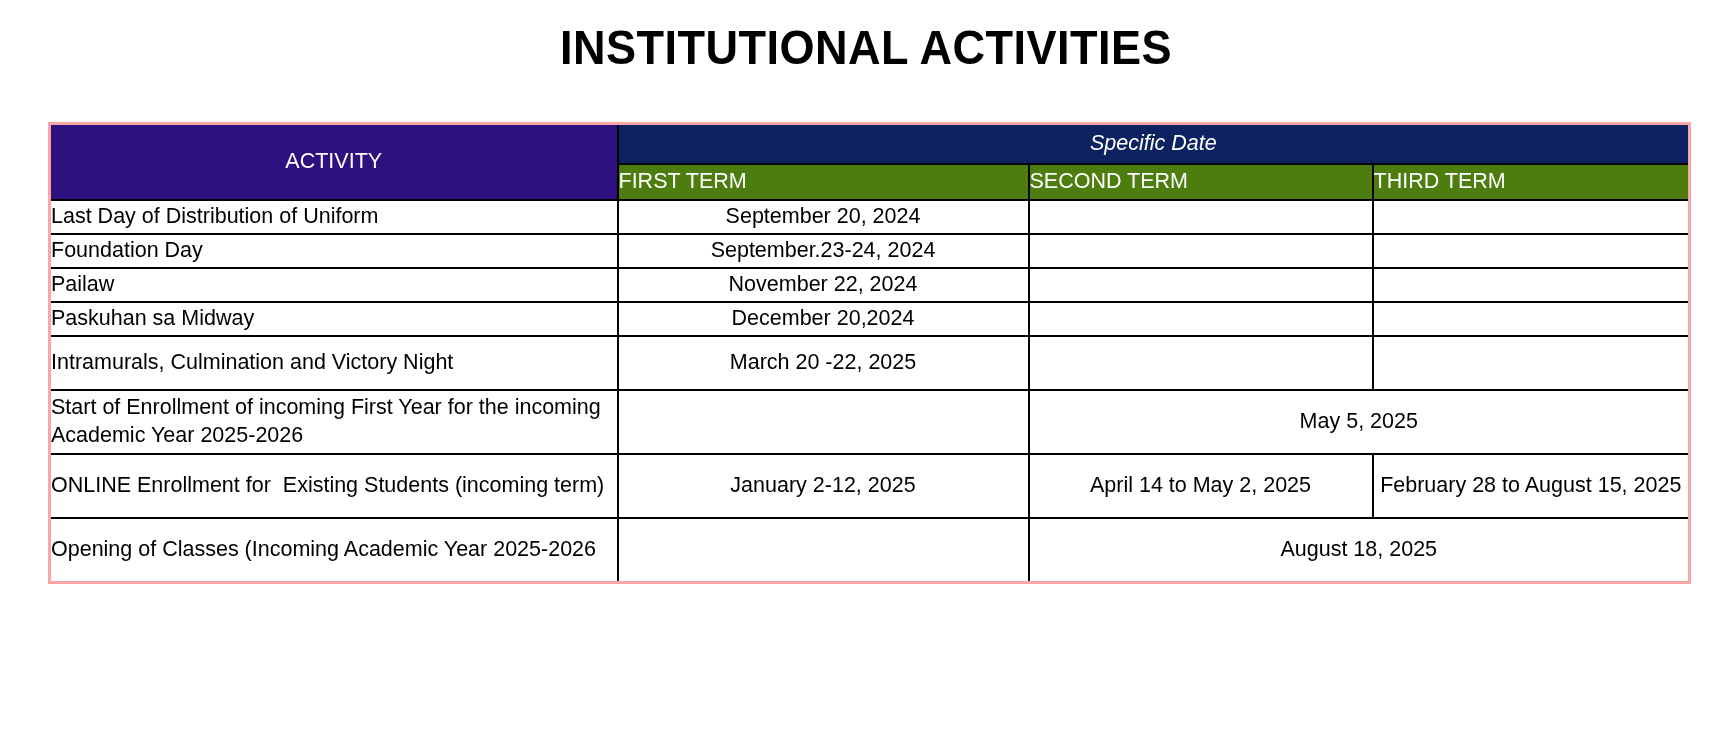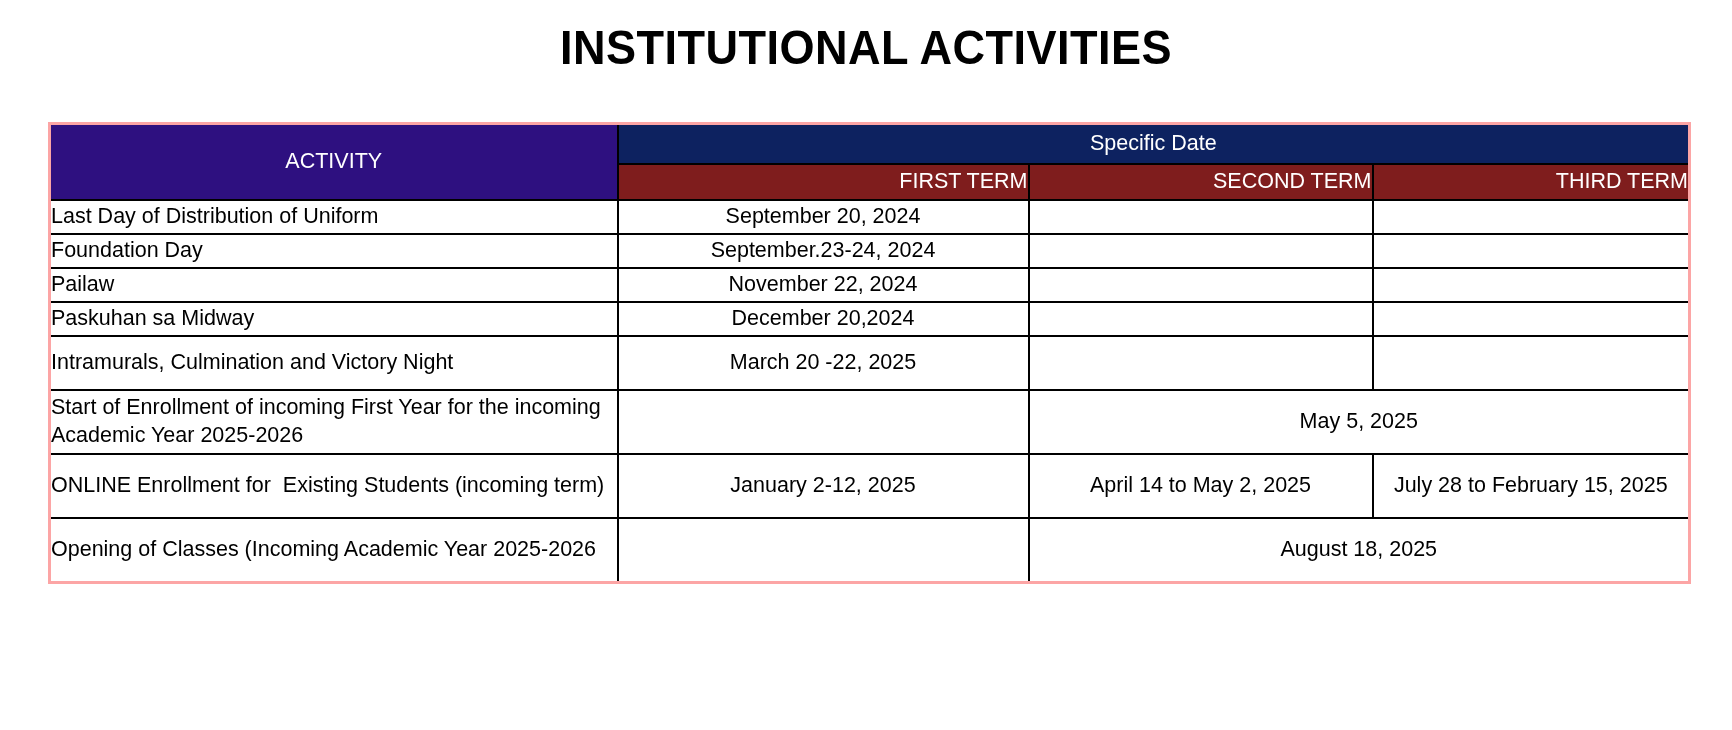--- a/index.html
+++ b/index.html
@@ -84,26 +84,27 @@
     font-weight: normal;
   }
 
   th.head-specific {
     background: #0D2260;
     color: #ffffff;
     text-align: center;
     height: 38px;
     font-size: 22px;
     font-weight: normal;
+    font-style: italic;
   }
 
   th.head-term {
-    background: #7f1d1d;
+    background: #4d7c0f;
     color: #ffffff;
-    text-align: right;
+    text-align: left;
     height: 34px;
     font-size: 22px;
     font-weight: normal;
   }
 
   td.activity-cell {
     text-align: left;
     padding: 6px 0 6px 7px;
     white-space: pre-wrap;
     margin-left: 41px;
@@ -184,21 +185,21 @@
         <tr>
           <td class="activity-cell h-tall">Start of Enrollment of incoming First Year for the incoming Academic Year 2025-2026</td>
           <td class="date-cell h-tall"></td>
           <td class="date-cell h-tall" colspan="2">May 5, 2025</td>
         </tr>
 
         <tr>
           <td class="activity-cell h-tall">ONLINE Enrollment for  Existing Students (incoming term)</td>
           <td class="date-cell h-tall">January 2-12, 2025</td>
           <td class="date-cell h-tall">April 14 to May 2, 2025</td>
-          <td class="date-cell h-tall">July 28 to February 15, 2025</td>
+          <td class="date-cell h-tall">February 28 to August 15, 2025</td>
         </tr>
 
         <tr>
           <td class="activity-cell h-tall">Opening of Classes (Incoming Academic Year 2025-2026</td>
           <td class="date-cell h-tall"></td>
           <td class="date-cell h-tall" colspan="2">August 18, 2025</td>
         </tr>
 
       </tbody>
     </table>

